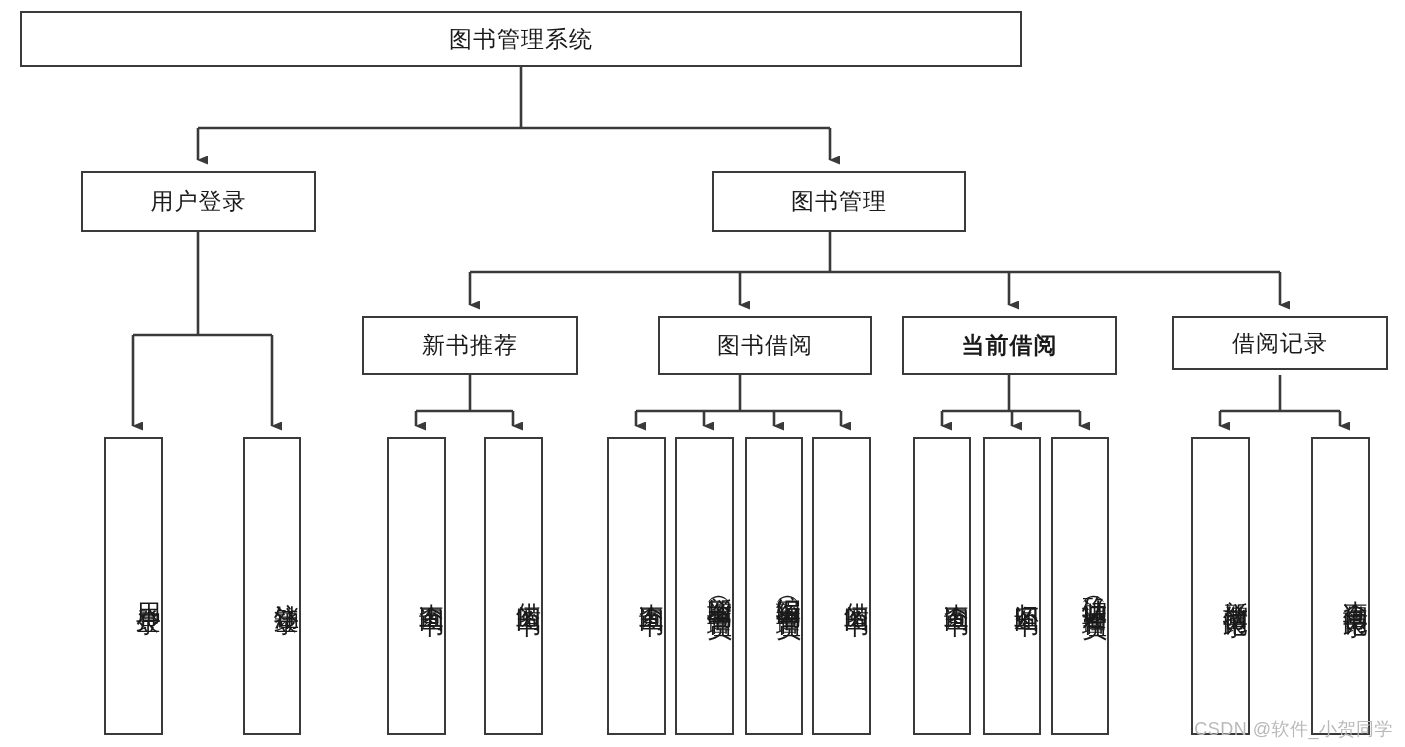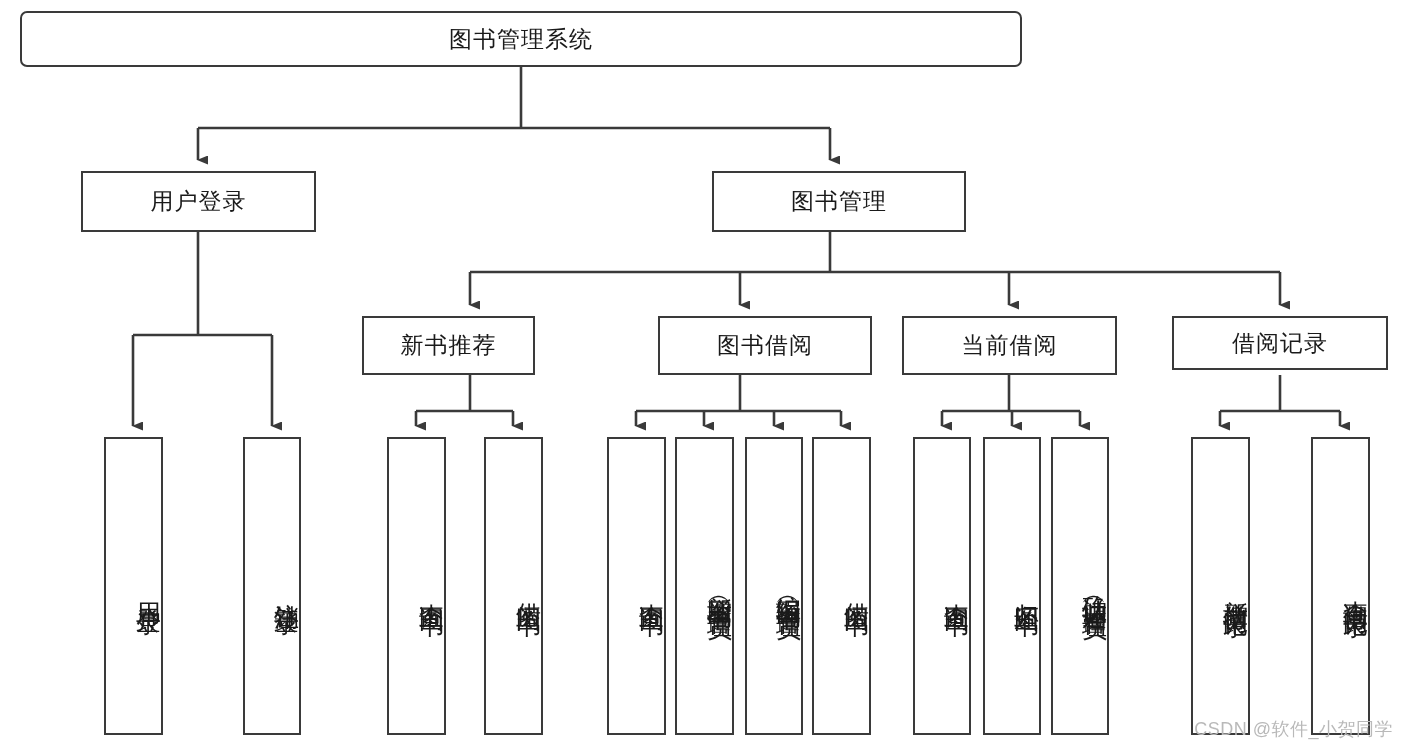--- a/index.html
+++ b/index.html
@@ -107,28 +107,28 @@
       <path d="M1012,411 L1012,426" marker-end="url(#arw)"></path>
       <path d="M1080,411 L1080,426" marker-end="url(#arw)"></path>
 
       <path d="M1280,375 L1280,411"></path>
       <path d="M1220,411 L1340,411"></path>
       <path d="M1220,411 L1220,426" marker-end="url(#arw)"></path>
       <path d="M1340,411 L1340,426" marker-end="url(#arw)"></path>
     </g>
   </svg>
 
-  <div class="node horiz" style="left: 20px; top: 11px; width: 1002px; height: 56px; border-radius: 7px;">图书管理系统</div>
+  <div class="node horiz" style="left: 20px; top: 11px; width: 1002px; height: 56px;">图书管理系统</div>
 
   <div class="node horiz" style="left: 81px; top: 171px; width: 235px; height: 61px;">用户登录</div>
   <div class="node horiz" style="left: 712px; top: 171px; width: 254px; height: 61px;">图书管理</div>
 
-  <div class="node horiz" style="left: 362px; top: 316px; width: 173px; height: 59px;">新书推荐</div>
+  <div class="node horiz" style="left: 362px; top: 316px; width: 216px; height: 59px;">新书推荐</div>
   <div class="node horiz" style="left: 633px; top: 316px; width: 214px; height: 59px; margin-left: 25px;">图书借阅</div>
-  <div class="node horiz" style="left: 902px; top: 316px; width: 215px; height: 59px;">当前借阅</div>
+  <div class="node horiz" style="left: 902px; top: 316px; width: 215px; height: 59px; font-weight: bold;">当前借阅</div>
   <div class="node horiz" style="left: 1172px; top: 316px; width: 216px; height: 54px;">借阅记录</div>
 
   <div class="node vert" style="left: 104px; top: 437px; width: 59px; height: 298px;">用户登录</div>
   <div class="node vert" style="left: 243px; top: 437px; width: 58px; height: 298px;">注销登录</div>
   <div class="node vert" style="left: 387px; top: 437px; width: 59px; height: 298px;">查询图书</div>
   <div class="node vert" style="left: 484px; top: 437px; width: 59px; height: 298px;">借阅图书</div>
   <div class="node vert" style="left: 607px; top: 437px; width: 59px; height: 298px;">查询图书</div>
   <div class="node vert" style="left: 675px; top: 437px; width: 59px; height: 298px;">新增图书（管理员）</div>
   <div class="node vert" style="left: 745px; top: 437px; width: 58px; height: 298px;">编辑图书（管理员）</div>
   <div class="node vert" style="left: 812px; top: 437px; width: 59px; height: 298px;">借阅图书</div>

